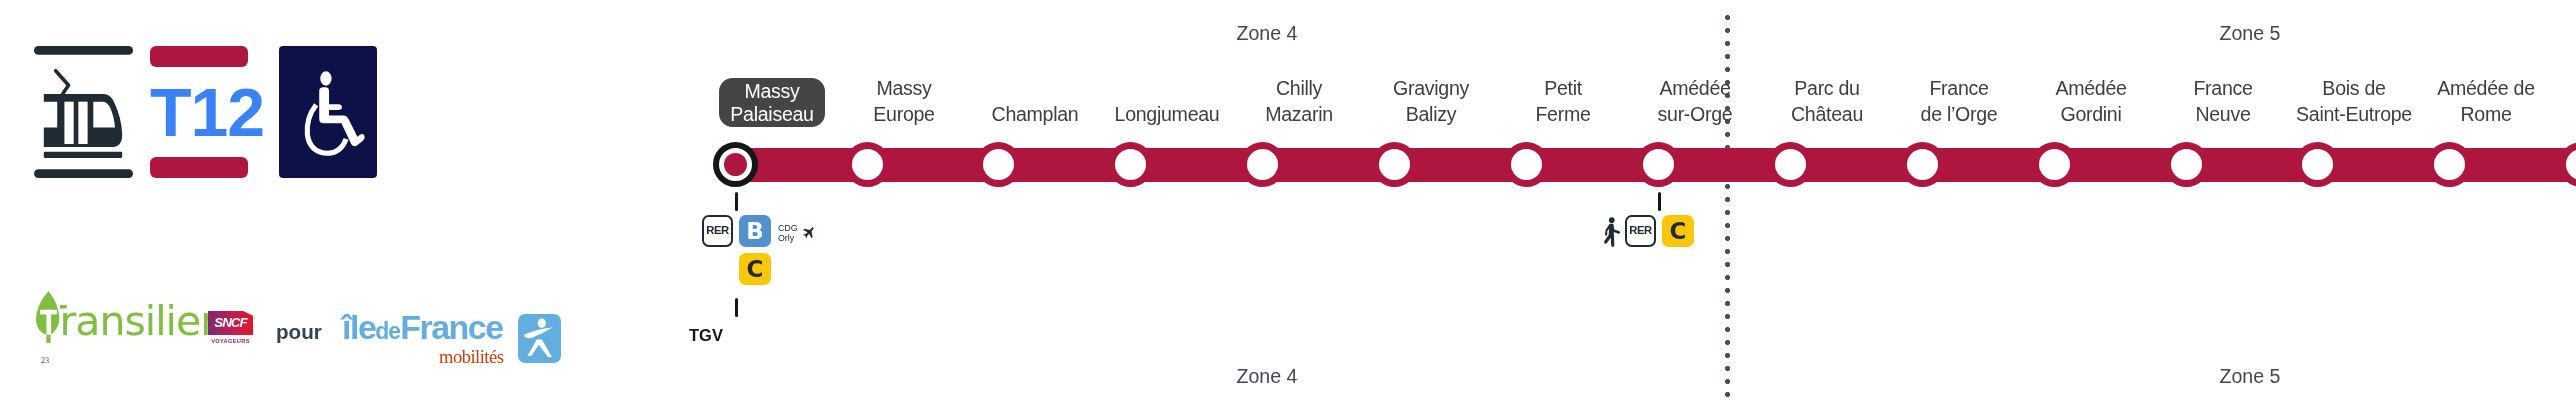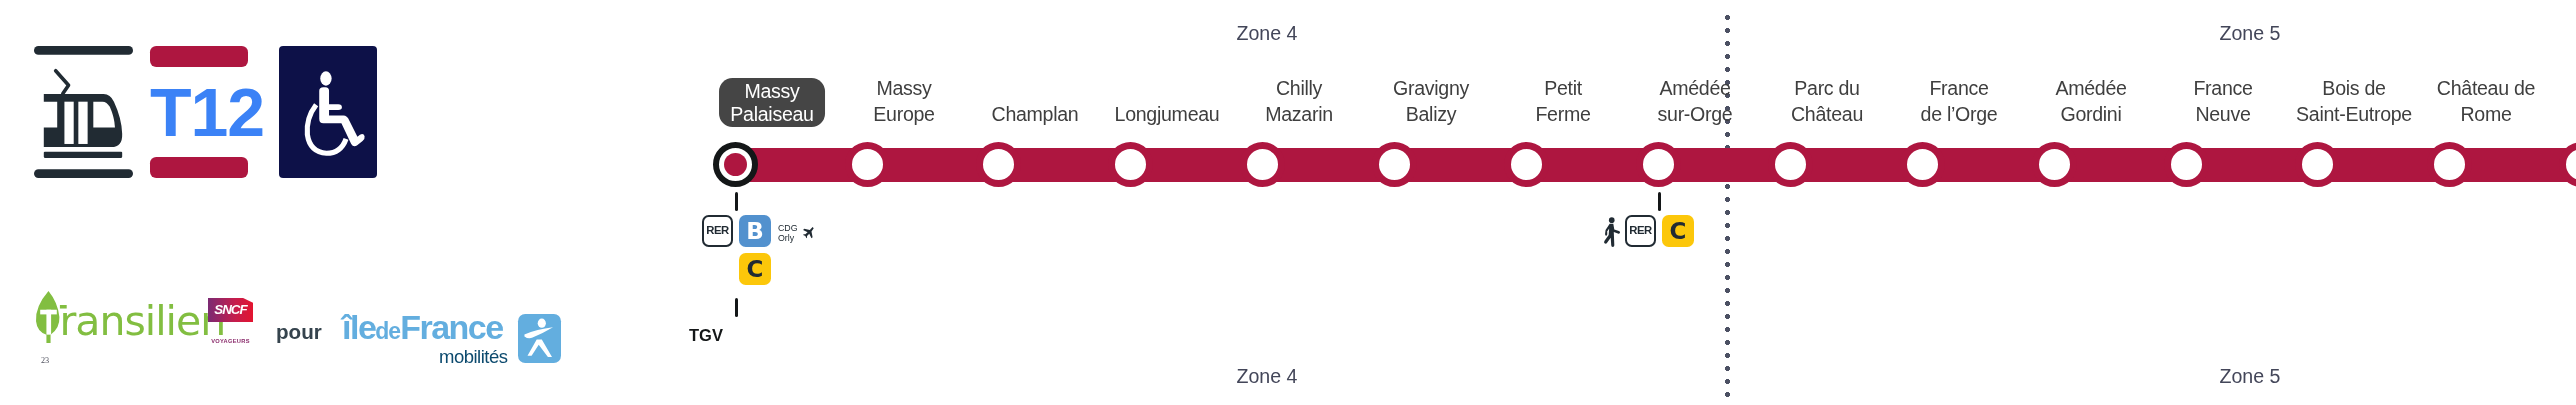--- a/index.html
+++ b/index.html
@@ -32,27 +32,27 @@
 
   .tick { position: absolute; width: 2.6px; background: #141718; border-radius: 1.5px; }
 
   .rer-box { position: absolute; width: 31px; height: 32px; box-sizing: border-box; border: 2.6px solid #212b33; border-radius: 6.7px; background: #fff; color: #212b33; font-weight: bold; font-size: 11.3px; line-height: 27px; text-align: center; letter-spacing: -0.5px; font-family: "Liberation Sans", sans-serif; }
   .rer-line { position: absolute; width: 32px; height: 32px; border-radius: 6.7px; font-weight: bold; font-size: 23px; line-height: 32px; text-align: center; font-family: "DejaVu Sans", sans-serif; }
   .airport-text { position: absolute; font-size: 8.8px; line-height: 9.8px; color: #212b33; font-family: "Liberation Sans", sans-serif; }
   .tgv { position: absolute; font-weight: bold; font-size: 16.5px; line-height: 16.5px; color: #141718; font-family: "Liberation Sans", sans-serif; }
 
   
   .transilien-word { position: absolute; left: 42px; top: 301px; font-size: 41px; line-height: 41px; color: #82be41; font-family: "DejaVu Sans", sans-serif; letter-spacing: -1px; }
-  .sncf-box { position: absolute; left: 208px; top: 298px; width: 45px; height: 24px; clip-path: polygon(0 0, 78% 0, 100% 20%, 100% 100%, 0 100%); background: linear-gradient(90deg, #7b2a73 0%, #c51d4d 60%, #e3142f 100%); color: #fff; font-weight: bold; font-style: italic; font-size: 13.4px; line-height: 24px; text-align: center; letter-spacing: -1px; font-family: "Liberation Sans", sans-serif; }
+  .sncf-box { position: absolute; left: 208px; top: 311px; width: 45px; height: 24px; clip-path: polygon(0 0, 78% 0, 100% 20%, 100% 100%, 0 100%); background: linear-gradient(90deg, #7b2a73 0%, #c51d4d 60%, #e3142f 100%); color: #fff; font-weight: bold; font-style: italic; font-size: 13.4px; line-height: 24px; text-align: center; letter-spacing: -1px; font-family: "Liberation Sans", sans-serif; }
   .voyageurs { position: absolute; left: 208px; top: 338px; width: 45px; text-align: center; font-size: 5.7px; font-weight: bold; color: #8a2a6b; letter-spacing: 0.3px; font-family: "Liberation Sans", sans-serif; }
   .page-num { position: absolute; left: 41px; top: 356px; font-size: 8.2px; color: #4d4f5c; font-family: "Liberation Serif", serif; }
   .pour { position: absolute; left: 276px; top: 320px; font-size: 20.6px; line-height: 23px; font-weight: bold; color: #35434d; font-family: "Liberation Sans", sans-serif; }
   .idf-word { position: absolute; left: 342px; top: 310px; font-size: 34px; line-height: 34px; color: #63aedf; font-weight: bold; letter-spacing: -1.5px; font-family: "Liberation Sans", sans-serif; white-space: nowrap; }
   .idf-word .small { font-weight: bold; font-size: 23px; letter-spacing: -1px; }
-  .idf-mob { position: absolute; left: 439px; top: 348px; font-size: 18.5px; line-height: 18.5px; color: #0c4a6e; letter-spacing: -0.5px; font-family: Liberation Sans, sans-serif; }
+  .idf-mob { position: absolute; left: 439px; top: 348px; font-size: 18.5px; line-height: 18.5px; color: #c2410c; letter-spacing: -0.5px; font-family: Liberation Serif, serif; }
   .idf-square { position: absolute; left: 518px; top: 314px; width: 43px; height: 49px; border-radius: 7.2px; background: #63aedf; }
 </style>
 </head>
 <body>
 
 <div class="mode-icon">
   <svg width="99" height="132" viewBox="0 0 192 256">
     <rect x="0" y="0" width="192" height="17" rx="8.5" fill="#212b33"></rect>
     <rect x="0" y="239" width="192" height="17" rx="8.5" fill="#212b33"></rect>
     <path d="M42 48 L67 76 L56 92" stroke="#212b33" stroke-width="7" fill="none" stroke-linecap="round" stroke-linejoin="round"></path>
@@ -144,21 +144,21 @@
       <div class="label">France
 Neuve</div>
       <div class="dot"></div>
     </div>
     <div class="station" style="left: 2318px;">
       <div class="label">Bois de
 Saint-Eutrope</div>
       <div class="dot"></div>
     </div>
     <div class="station" style="left: 2450px;">
-      <div class="label">Château de
+      <div class="label">Amédée de
 Rome</div>
       <div class="dot"></div>
     </div>
     <div class="station" style="left: 2582px;">
       <div class="label">Bois
 Briard</div>
       <div class="dot"></div>
     </div>
     <div class="station" style="left: 2714px;"></div>
   </div>

